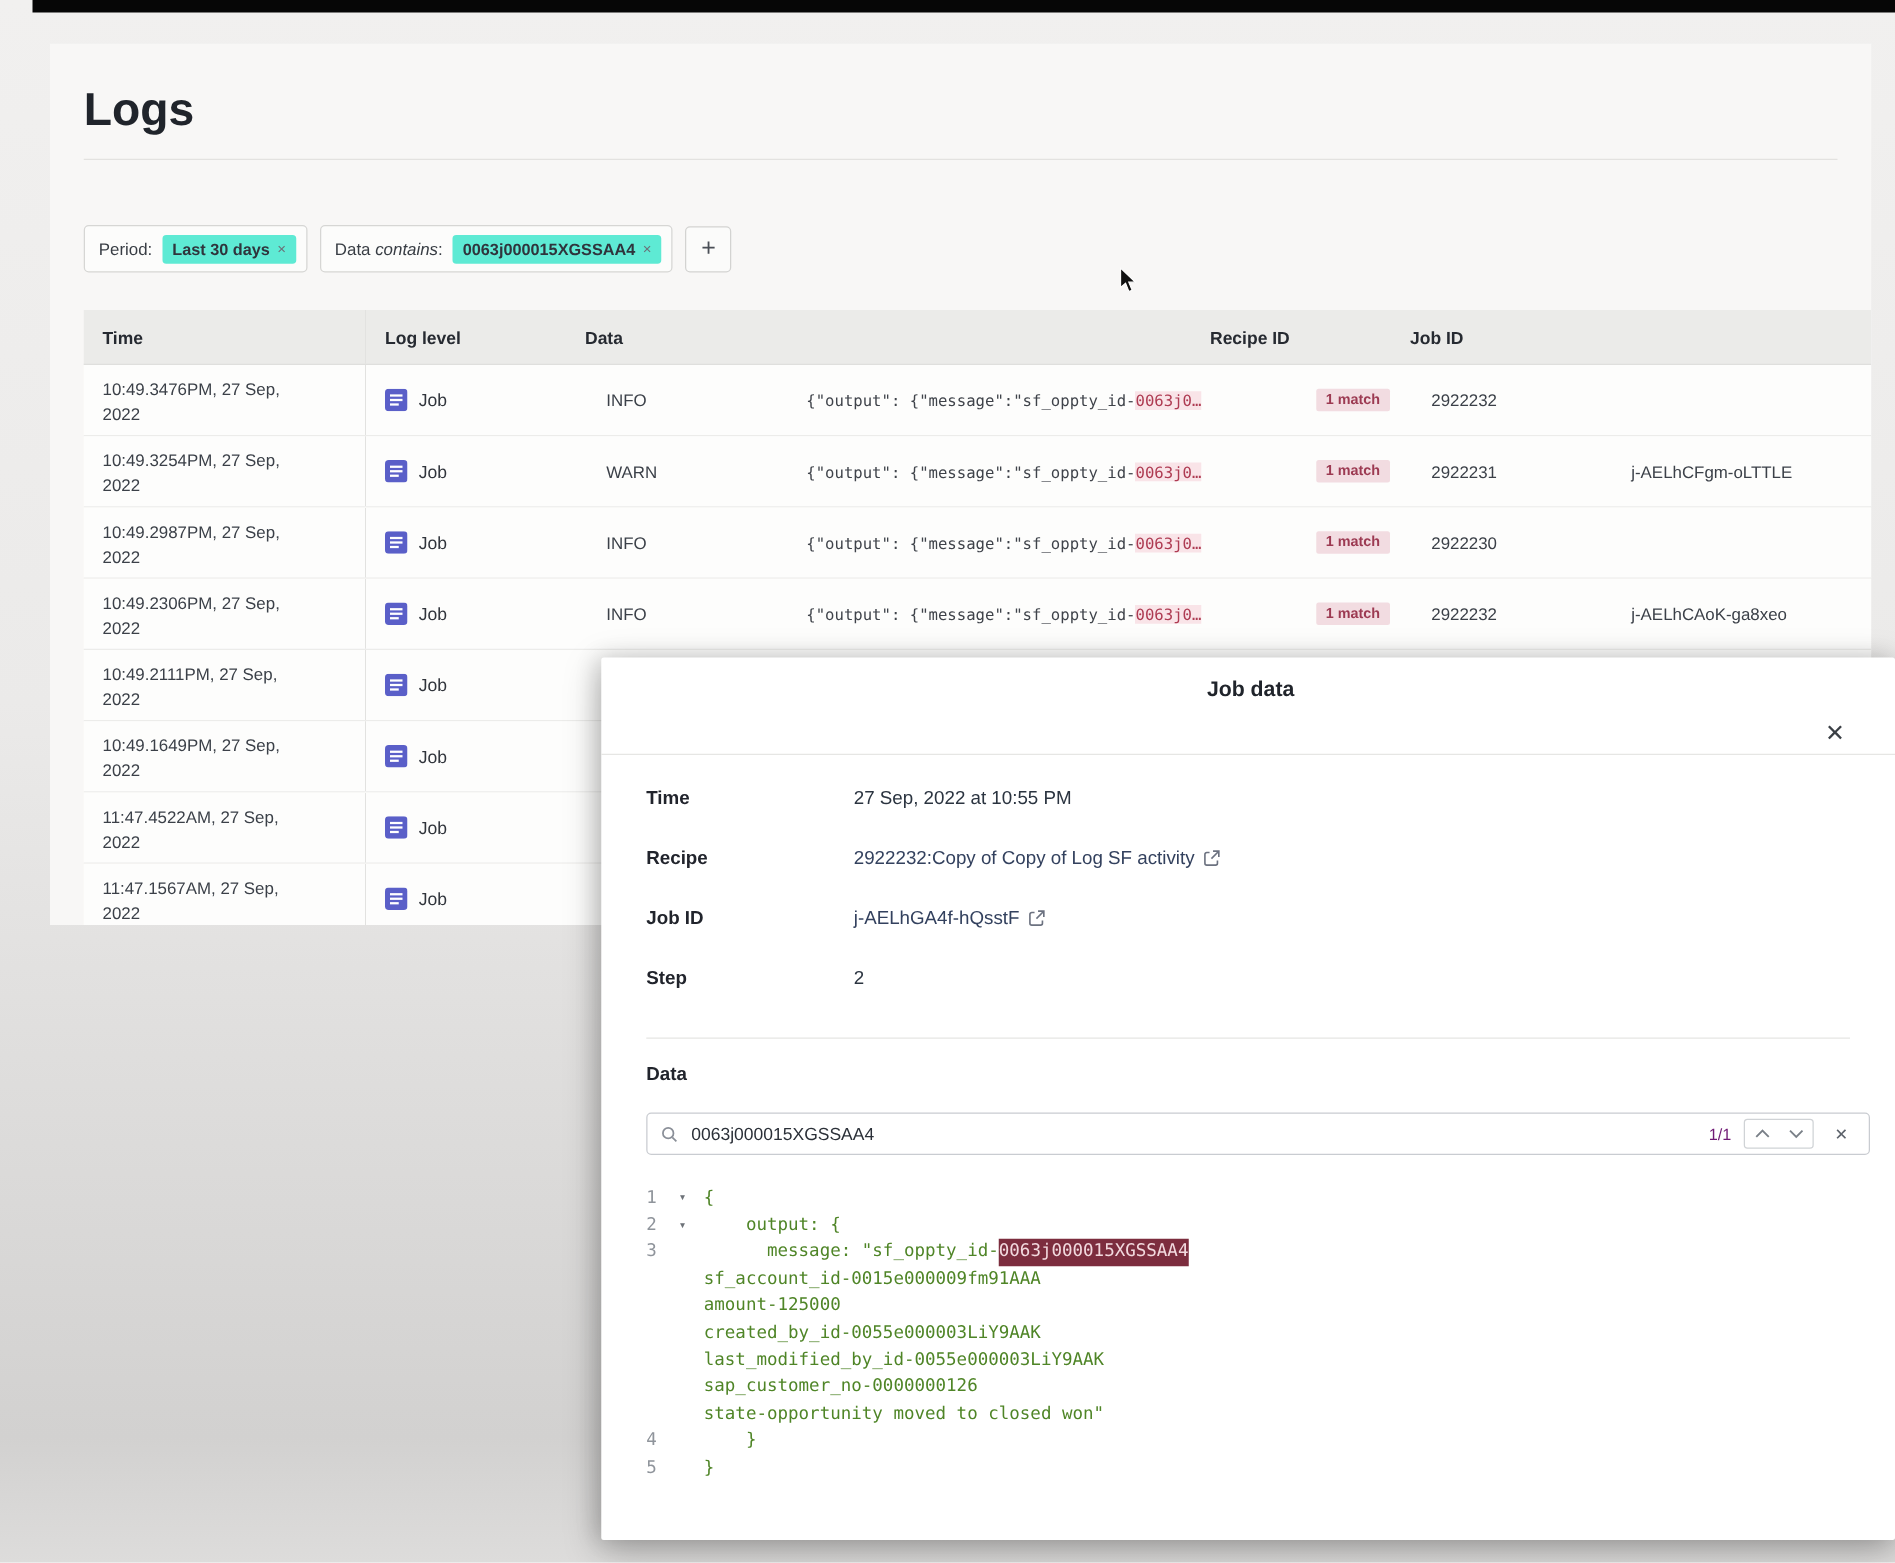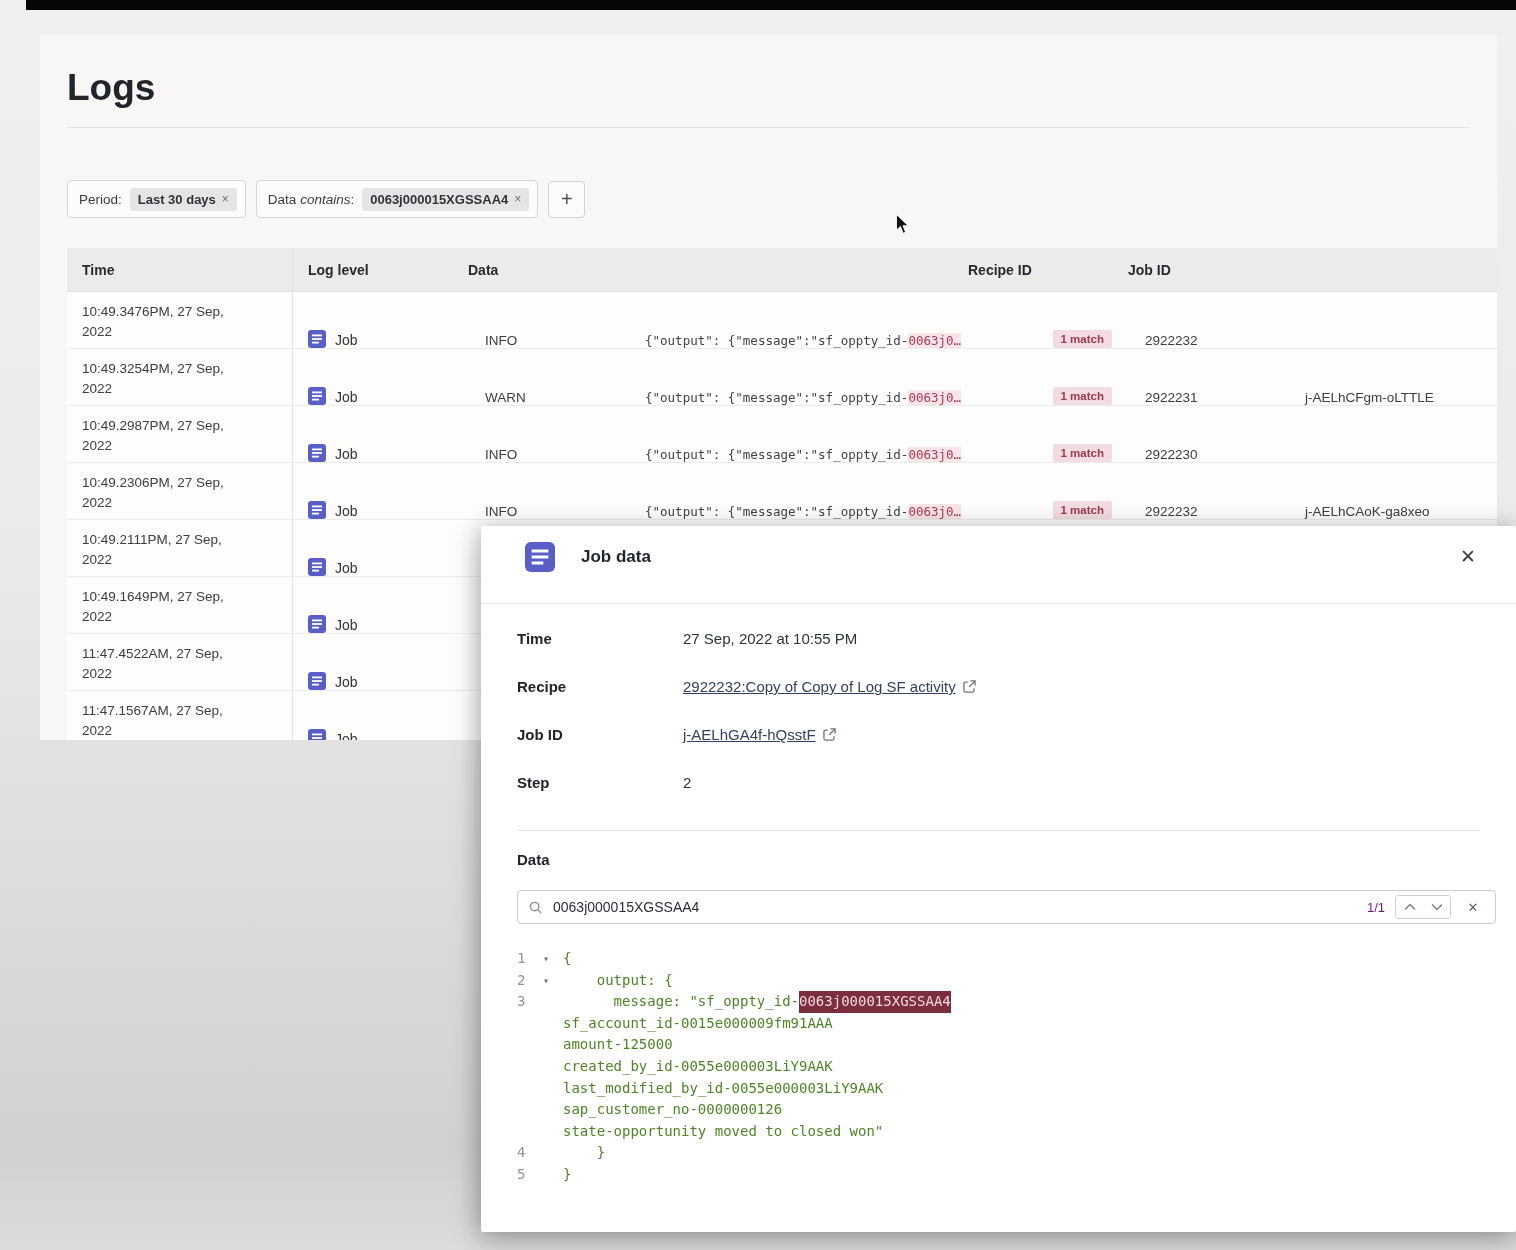--- a/index.html
+++ b/index.html
@@ -24,35 +24,35 @@
   .card-divider { position:absolute; top:92px; left:27px; right:27px; height:1px; background:#e3e2e0; }
 
   .filters { position:absolute; top:145px; left:27px; display:flex; align-items:center; gap:10px; }
   .chip {
     display:flex; align-items:center; gap:8px; height:38px; padding:0 8px 0 11px;
     background:#fcfcfb; border:1px solid #d6d6d4; border-radius:4px;
     font-size:13.5px; color:#383d44;
   }
   .chip-badge {
     display:inline-flex; align-items:center; gap:6px; padding:4px 8px;
-    background:#e5e5e5; border-radius:3px; font-weight:700; font-size:13px; color:#2f343c;
+    background:#5eead4; border-radius:3px; font-weight:700; font-size:13px; color:#2f343c;
   }
   .chip-x { font-weight:400; font-size:12px; color:#6b7077; cursor:pointer; }
   .add-filter-btn {
     width:37px; height:37px; display:flex; align-items:center; justify-content:center;
     background:#fbfbfa; border:1px solid #d3d3d1; border-radius:4px;
     font-size:20px; color:#4a4f56; cursor:pointer;
   }
 
   
   .log-table { position:absolute; top:213px; left:27px; width:1430px; font-size:13.5px; }
   .thead { display:flex; height:44px; background:#ebebe9; border-bottom:1px solid #dfdfdd; }
   .th { display:flex; align-items:center; padding-left:15px; font-weight:700; font-size:14px; color:#262a31; }
   .trow { display:flex; height:57px; background:#fdfdfc; border-bottom:1px solid #ececea; }
-  .td { display:flex; align-items:flex-end; padding-left:15px; color:#3b4048; }
+  .td { display:flex; align-items:center; padding-left:15px; color:#3b4048; }
   .c-time   { width:226px; box-shadow: inset -1px 0 0 #e2e2e0; }
   .c-source { width:177px; }
   .c-level  { width:160px; }
   .c-data   { width:500px; }
   .c-recipe { width:160px; }
   .c-job    { width:207px; }
   .td.c-time { align-items:flex-start; padding-top:10px; white-space:pre-line; line-height:1.45; font-size:13.5px; }
   .td.c-source { gap:9px; font-size:14px; color:#30343b; }
   .td.c-data { font-family:"DejaVu Sans Mono", monospace; font-size:12.5px; color:#3f434a; }
   .data-match { color:#ae3b52; background:#f9e4e8; }
@@ -64,32 +64,33 @@
   }
   .match-badge:empty { display:none; }
 
   
   .modal {
     position:absolute; left:481px; top:526px; width:1035px; height:706px;
     background:#ffffff; border-radius:2px;
     box-shadow: 0 8px 30px rgba(0,0,0,0.28), -4px 0 18px rgba(0,0,0,0.12);
   }
   .modal-header {
-    display:flex; align-items:center; gap:26px; height:78px; padding:0 40px 16px 44px;
+    display:flex; align-items:center; gap:16px; height:78px; padding:0 40px 16px 44px;
     border-bottom:1px solid #e6e6e4;
+    flex-direction:column;
   }
   .modal-title { font-size:17px; font-weight:700; color:#20242b; }
   .modal-close { margin-left:auto; font-size:19px; color:#3a3f45; cursor:pointer; line-height:1; }
 
   .fields { padding:26px 36px 0; }
   .frow { display:flex; align-items:flex-start; height:48px; }
   .flabel { width:166px; font-size:15px; font-weight:700; color:#21242c; }
   .fvalue { font-size:15px; color:#2b3440; }
   .flink { display:flex; align-items:center; gap:7px; }
-  .flink .fvalue { text-decoration:underline; color:#33415e; cursor:pointer; }
+  .flink .fvalue { color:#33415e; cursor:pointer; }
 
   .modal-divider { margin:8px 36px 0 36px; height:1px; background:#e6e6e4; }
   .data-heading { margin:20px 36px 0; font-size:15px; font-weight:700; color:#21242c; }
 
   .search-bar {
     display:flex; align-items:center; gap:10px; height:34px;
     margin:22px 20px 0 36px; padding:0 10px;
     border:1px solid #c9ccd1; border-radius:4px; background:#fff;
   }
   .search-input {

